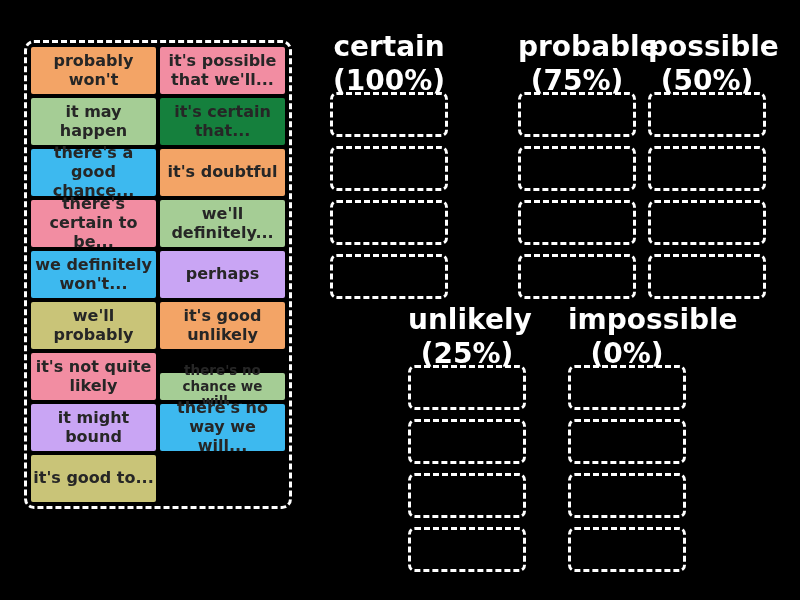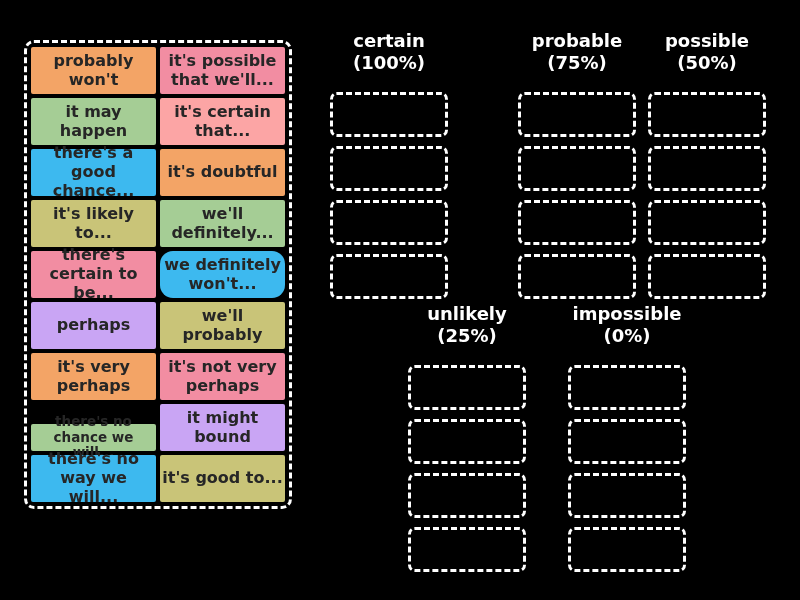--- a/index.html
+++ b/index.html
@@ -19,48 +19,47 @@
   }
   .tile.sm{font-size:13.5px;}
   .tile.xs{font-size:12.5px;}
   .group{position:absolute;width:118px;}
   .g0{left:330px;top:30px;}
   .g1{left:518px;top:30px;}
   .g2{left:648px;top:30px;}
   .g3{left:408px;top:303px;}
   .g4{left:568px;top:303px;}
   .ghead{
-    color:#ffffff;font-weight:bold;font-size:18px;text-align:center;
+    color:#ffffff;font-weight:bold;font-size:28px;text-align:center;
     line-height:1.22;height:54px;margin-bottom:8px;white-space:nowrap;
   }
   .slot{
     height:45px;border:3px dashed #ffffff;border-radius:7px;
     margin-bottom:9px;box-sizing:border-box;background:#000;
   }
 </style>
 </head>
 <body>
 
 <div class="stage">
 
   <div class="tile-panel" id="tilePanel">
       <div class="tile" style="background: rgb(243, 164, 102);">probably won't</div>
       <div class="tile" style="background: rgb(242, 141, 162);">it's possible that we'll...</div>
       <div class="tile" style="background: rgb(165, 205, 149);">it may happen</div>
-      <div class="tile" style="background: #fca5a5;">it's certain that...</div>
+      <div class="tile" style="background: #15803d;">it's certain that...</div>
       <div class="tile" style="background: rgb(61, 185, 239);">there's a good chance...</div>
       <div class="tile" style="background: rgb(243, 164, 102);">it's doubtful</div>
-      <div class="tile" style="background: rgb(201, 196, 120);">it's likely to...</div>
+      <div class="tile" style="background: rgb(242, 141, 162);">there's certain to be...</div>
       <div class="tile" style="background: rgb(165, 205, 149);">we'll definitely...</div>
-      <div class="tile" style="background: rgb(242, 141, 162);">there's certain to be...</div>
-      <div class="tile" style="background: rgb(61, 185, 239); border-radius: 13px;">we definitely won't...</div>
+      <div class="tile" style="background: rgb(61, 185, 239);">we definitely won't...</div>
       <div class="tile" style="background: rgb(201, 165, 244);">perhaps</div>
       <div class="tile" style="background: rgb(201, 196, 120);">we'll probably</div>
-      <div class="tile" style="background: rgb(243, 164, 102);">it's very perhaps</div>
-      <div class="tile" style="background: rgb(242, 141, 162);">it's not very perhaps</div>
+      <div class="tile" style="background: rgb(243, 164, 102);">it's good unlikely</div>
+      <div class="tile" style="background: rgb(242, 141, 162);">it's not quite likely</div>
       <div class="tile sm" style="background: rgb(165, 205, 149); margin-top: 20px;">there's no chance we will...</div>
       <div class="tile" style="background: rgb(201, 165, 244);">it might bound</div>
       <div class="tile" style="background: rgb(61, 185, 239);">there's no way we will...</div>
       <div class="tile" style="background: rgb(201, 196, 120);">it's good to...</div>
     </div>
 
   <div class="group g0">
     <div class="ghead">
       <div>certain</div>
       <div>(100%)</div>

